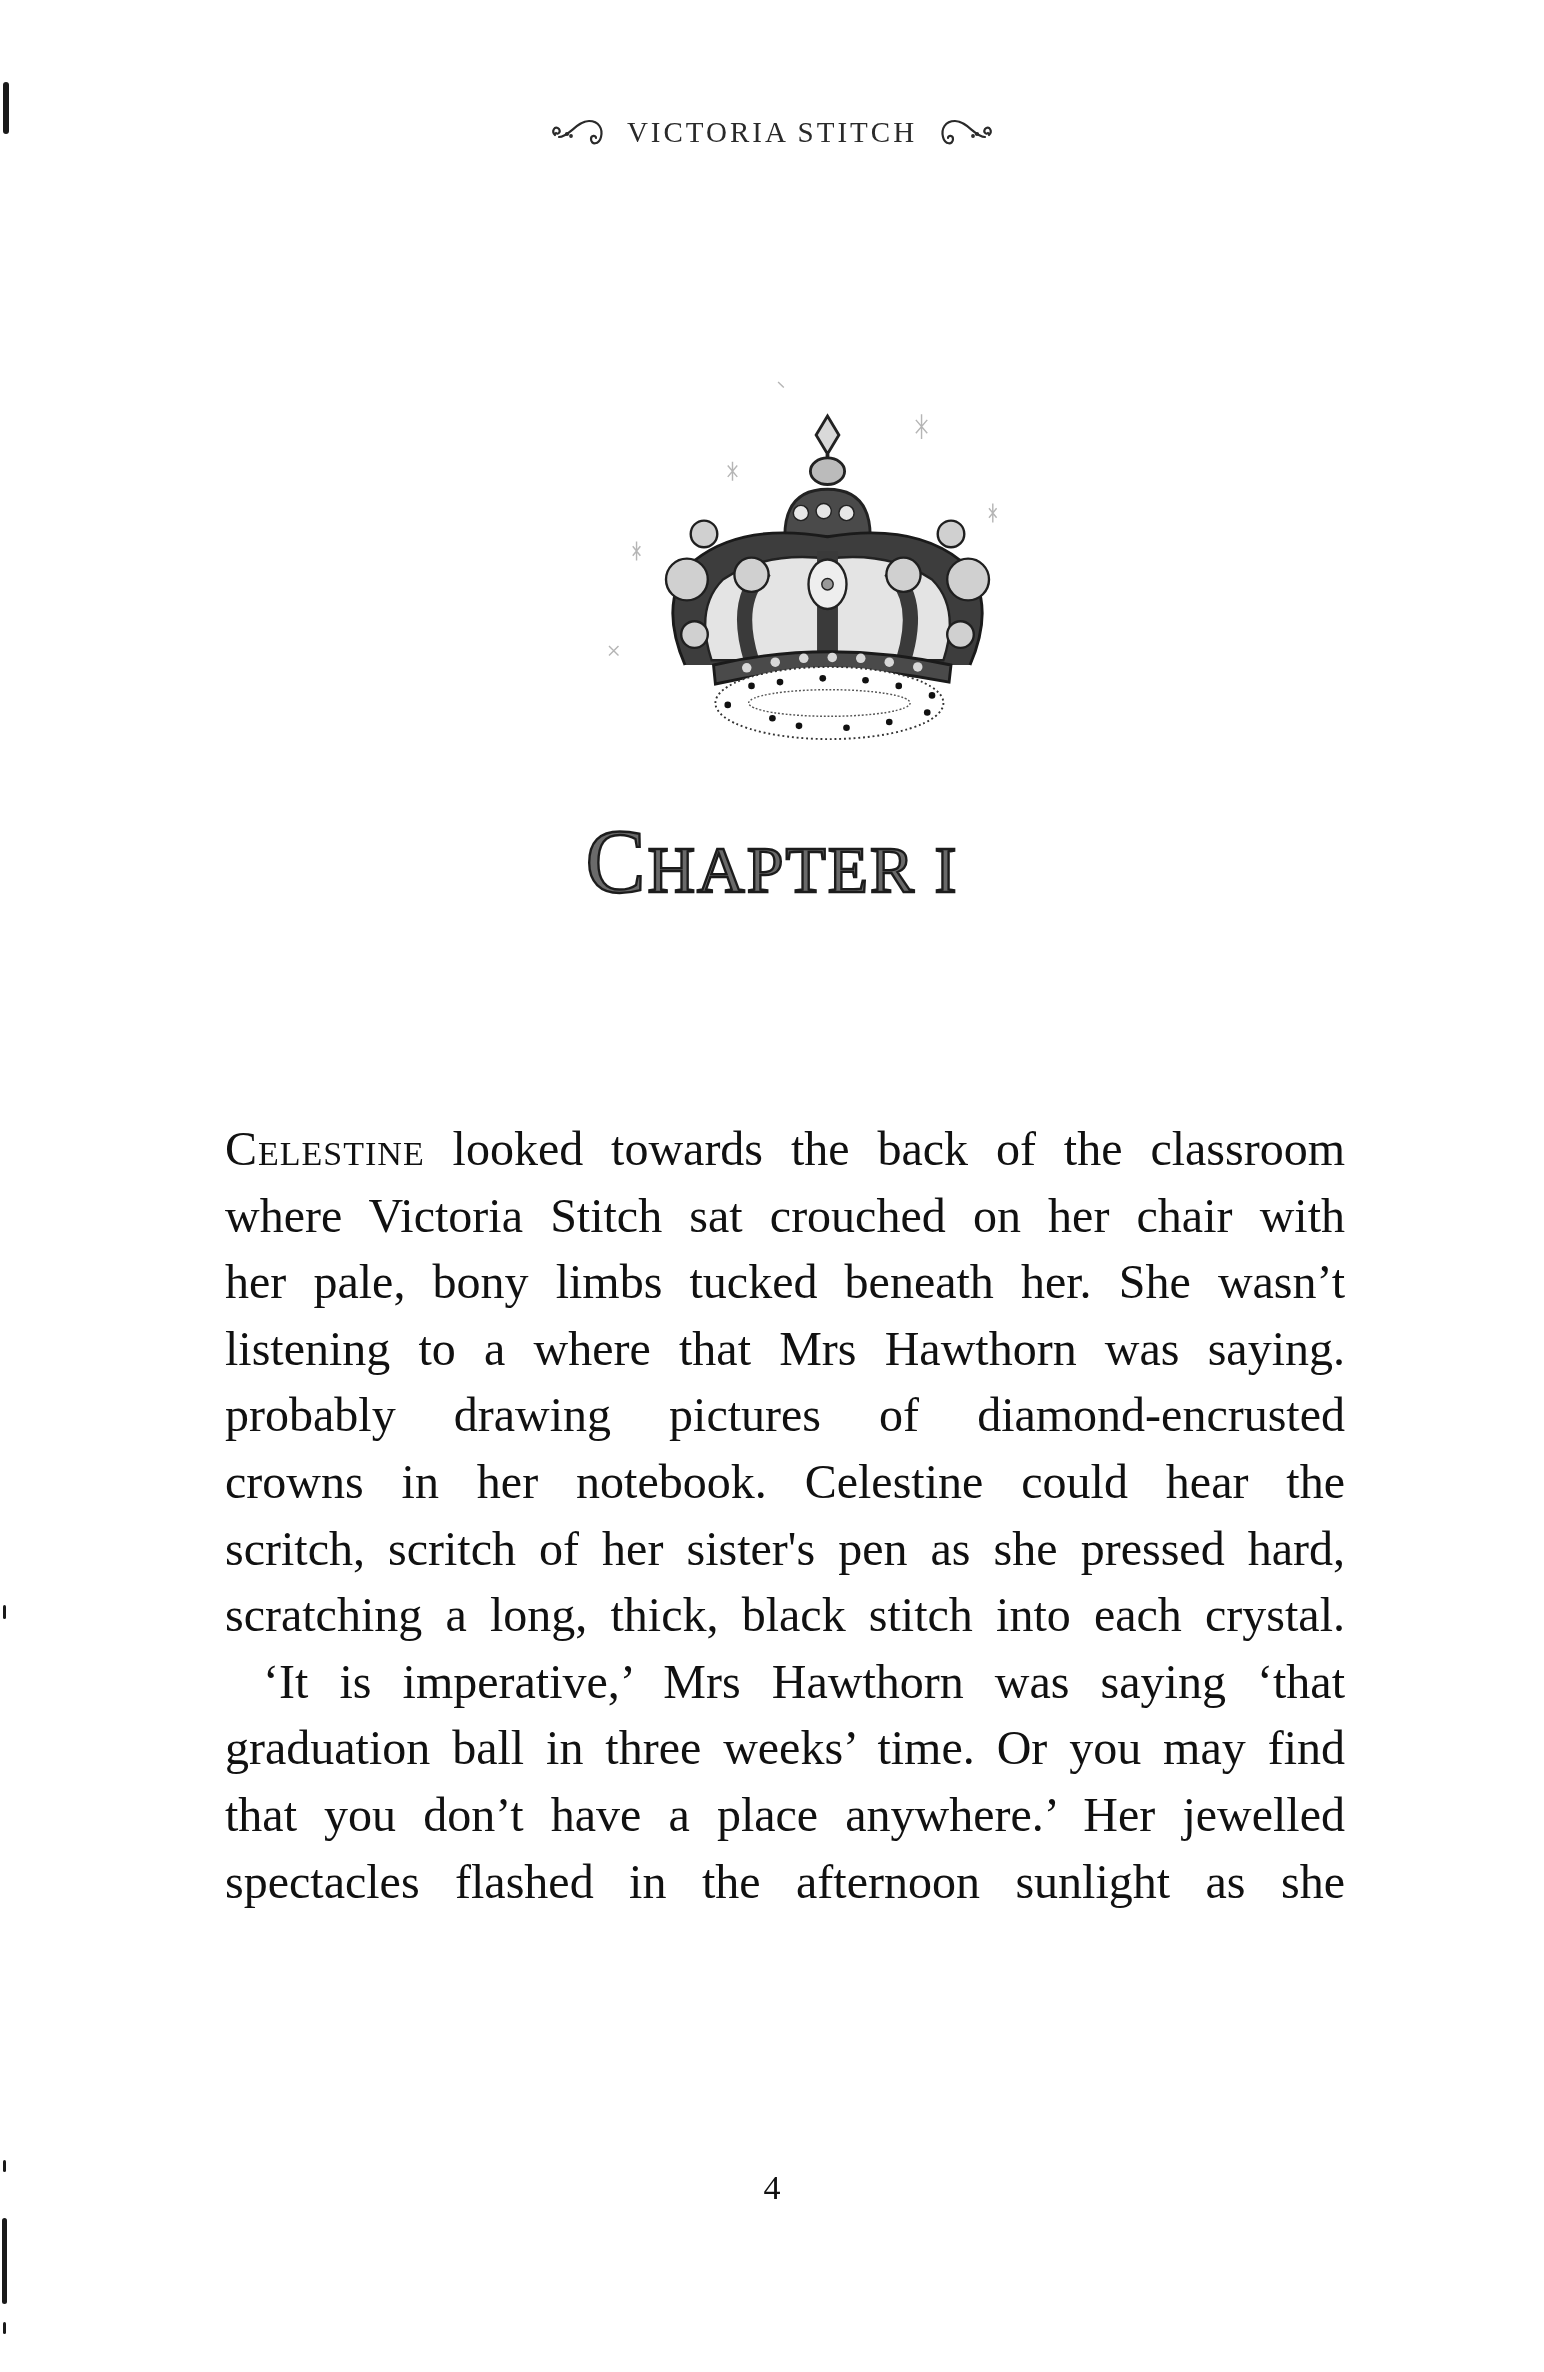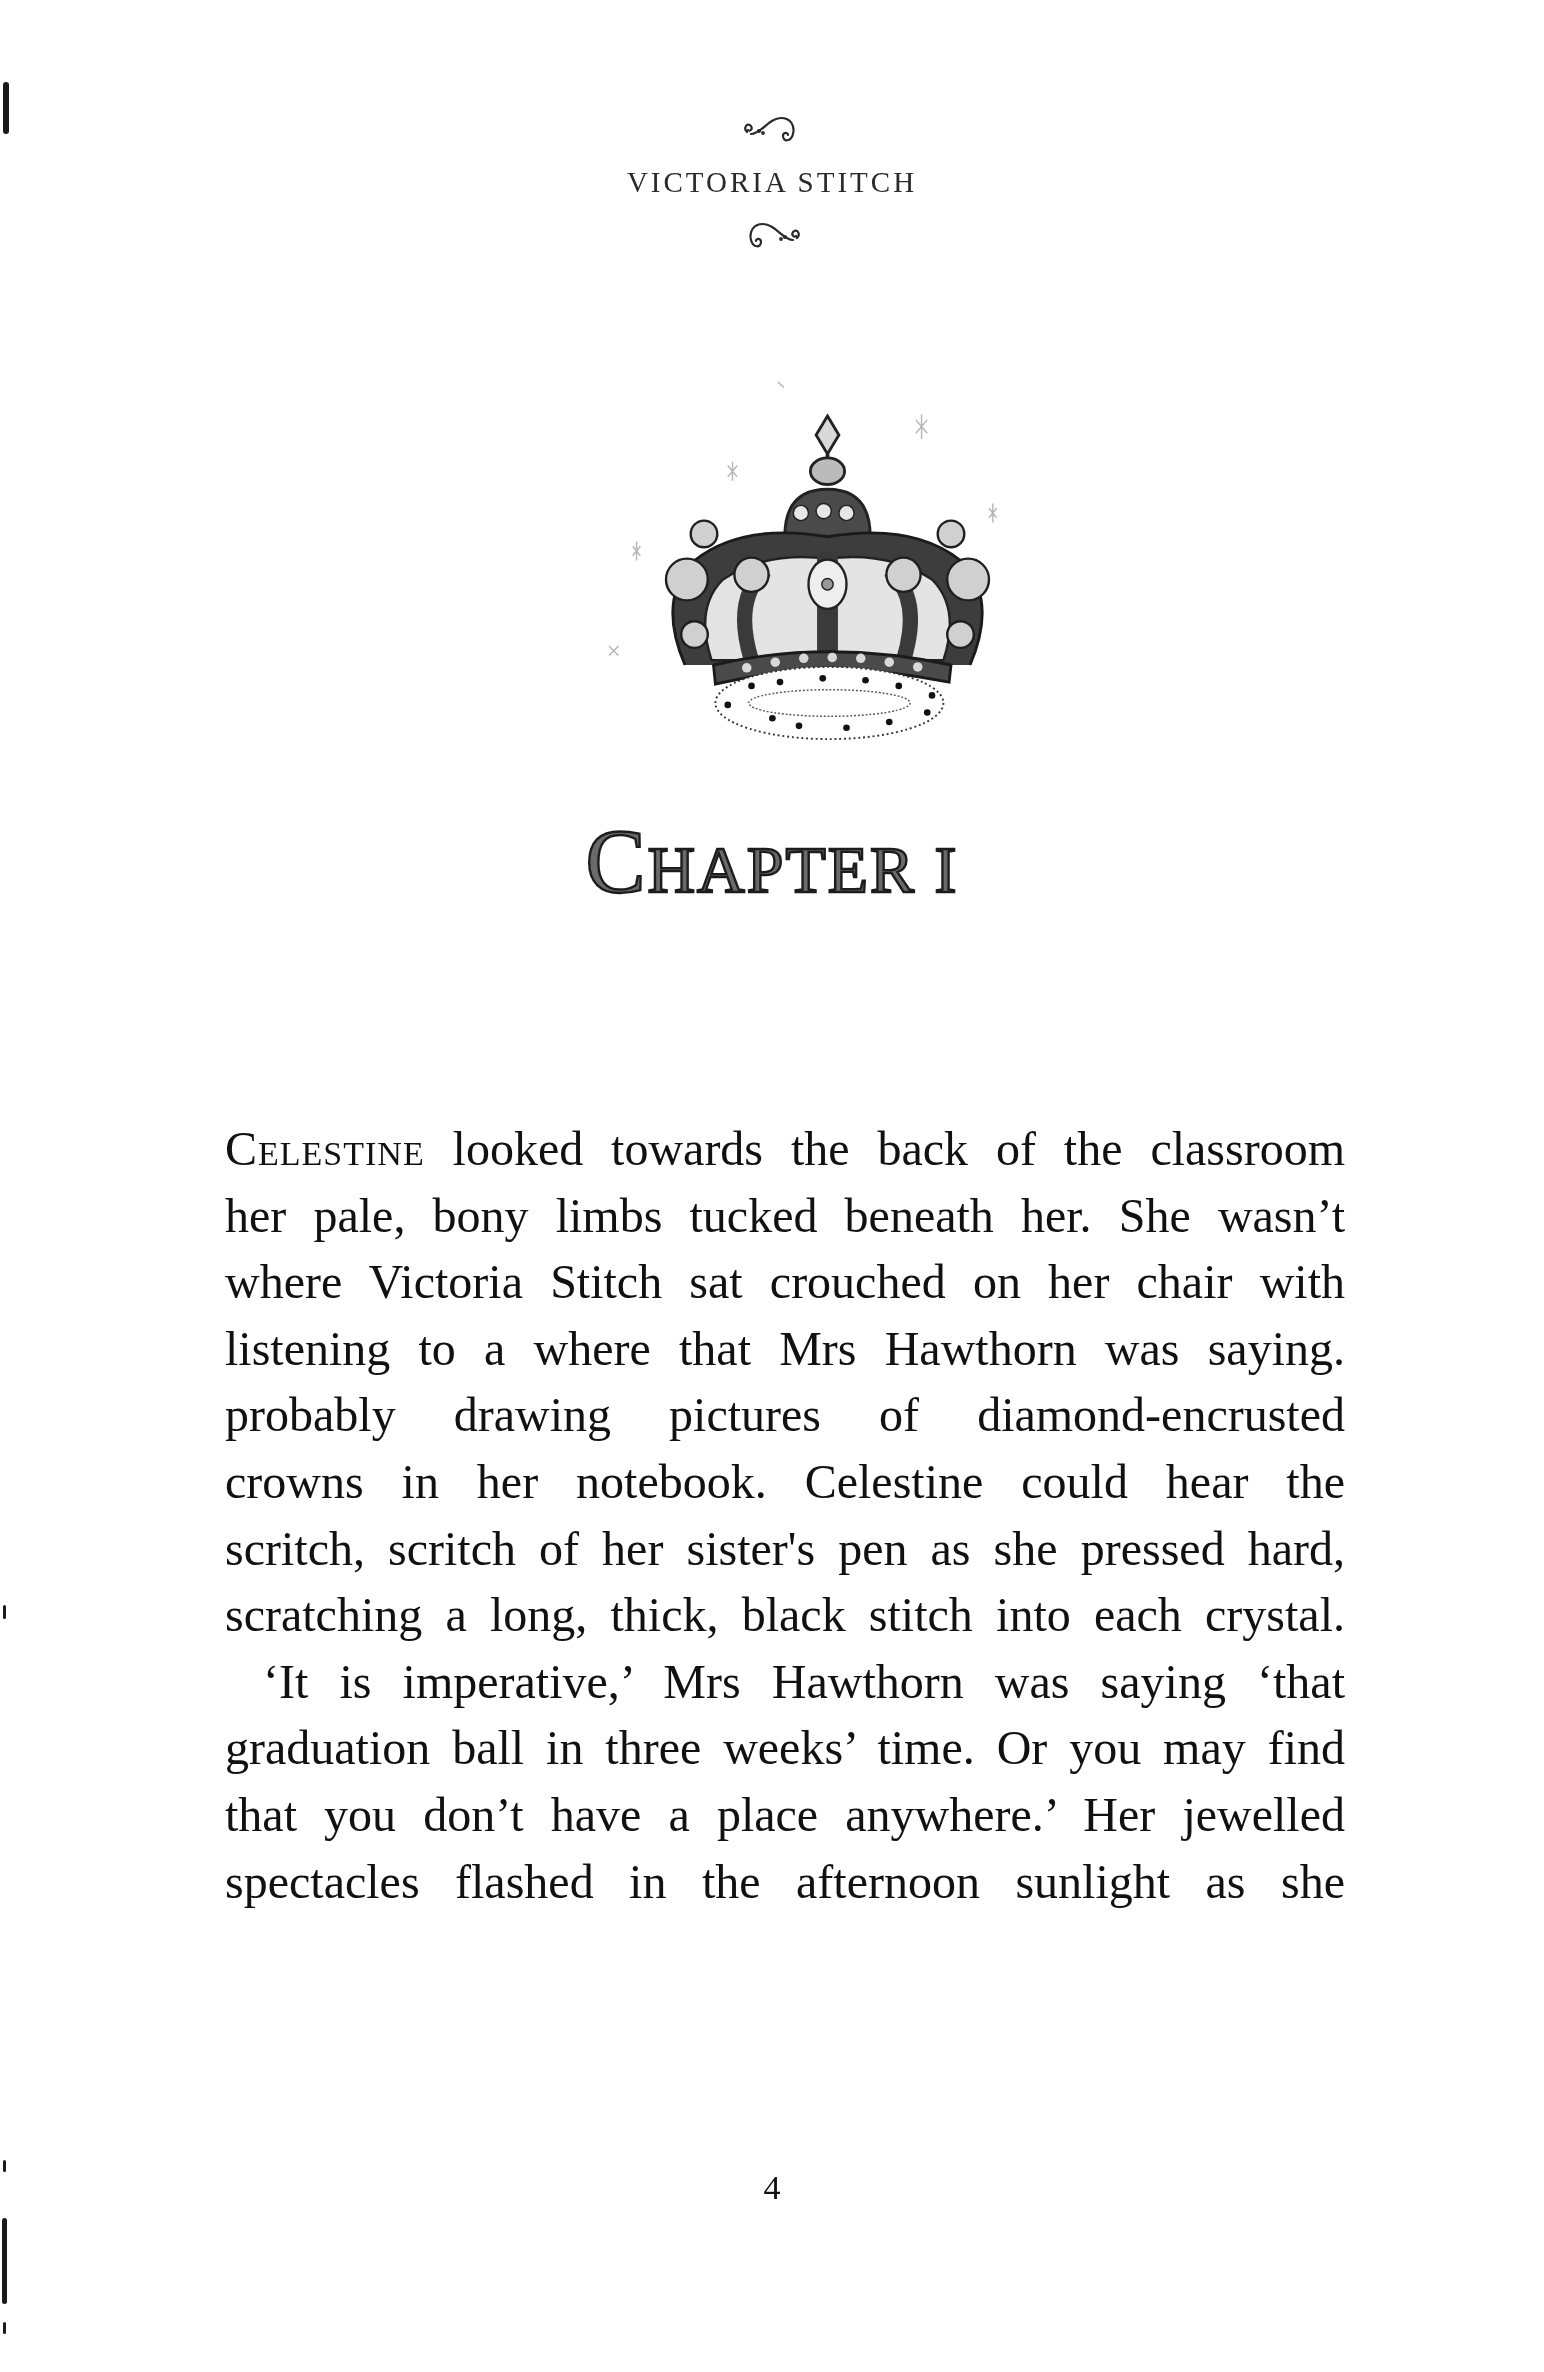--- a/index.html
+++ b/index.html
@@ -9,21 +9,21 @@
   }
   .page { position: absolute; left: 0; top: 0; width: 1544px; height: 2372px; }
 
   
   .edge-mark { position: absolute; background: #1a1a1a; border-radius: 3px; }
 
   
   .running-header {
     position: absolute; top: 112px; left: 0; width: 1544px; text-align: center;
     font-size: 29px; letter-spacing: 3px; color: #2a2a2a; line-height: 40px;
-    display: flex; justify-content: center; align-items: center; gap: 16px; flex-direction: column;
+    display: flex; justify-content: center; align-items: center; gap: 16px;
   }
   .flourish { display: inline-block; width: 62px; height: 34px; }
   .flourish svg { width: 100%; height: 100%; }
 
   
   .crown { position: absolute; left: 560px; top: 380px; width: 440px; height: 380px; }
   .crown svg { width: 100%; height: 100%; }
 
   
   .chapter-title {
@@ -161,22 +161,22 @@
     </svg>
   </div>
 
   <div class="chapter-title">
     <span class="big fill">C</span><span class="fill">HAPTER</span>
     <span class="fill">I</span>
   </div>
 
   <div class="body-text">
     <span class="line"><span class="smallcaps">Celestine</span><span> looked towards the back of the classroom</span></span>
+    <span class="line">where Victoria Stitch sat crouched on her chair with</span>
     <span class="line">her pale, bony limbs tucked beneath her. She wasn’t</span>
-    <span class="line">where Victoria Stitch sat crouched on her chair with</span>
     <span class="line">listening to a where that Mrs Hawthorn was saying.</span>
     <span class="line">probably drawing pictures of diamond-encrusted</span>
     <span class="line">crowns in her notebook. Celestine could hear the</span>
     <span class="line">scritch, scritch of her sister's pen as she pressed hard,</span>
     <span class="line">scratching a long, thick, black stitch into each crystal.</span>
     <span class="line indent">‘It is imperative,’ Mrs Hawthorn was saying ‘that</span>
     <span class="line">graduation ball in three weeks’ time. Or you may find</span>
     <span class="line">that you don’t have a place anywhere.’ Her jewelled</span>
     <span class="line">spectacles flashed in the afternoon sunlight as she</span>
   </div>

